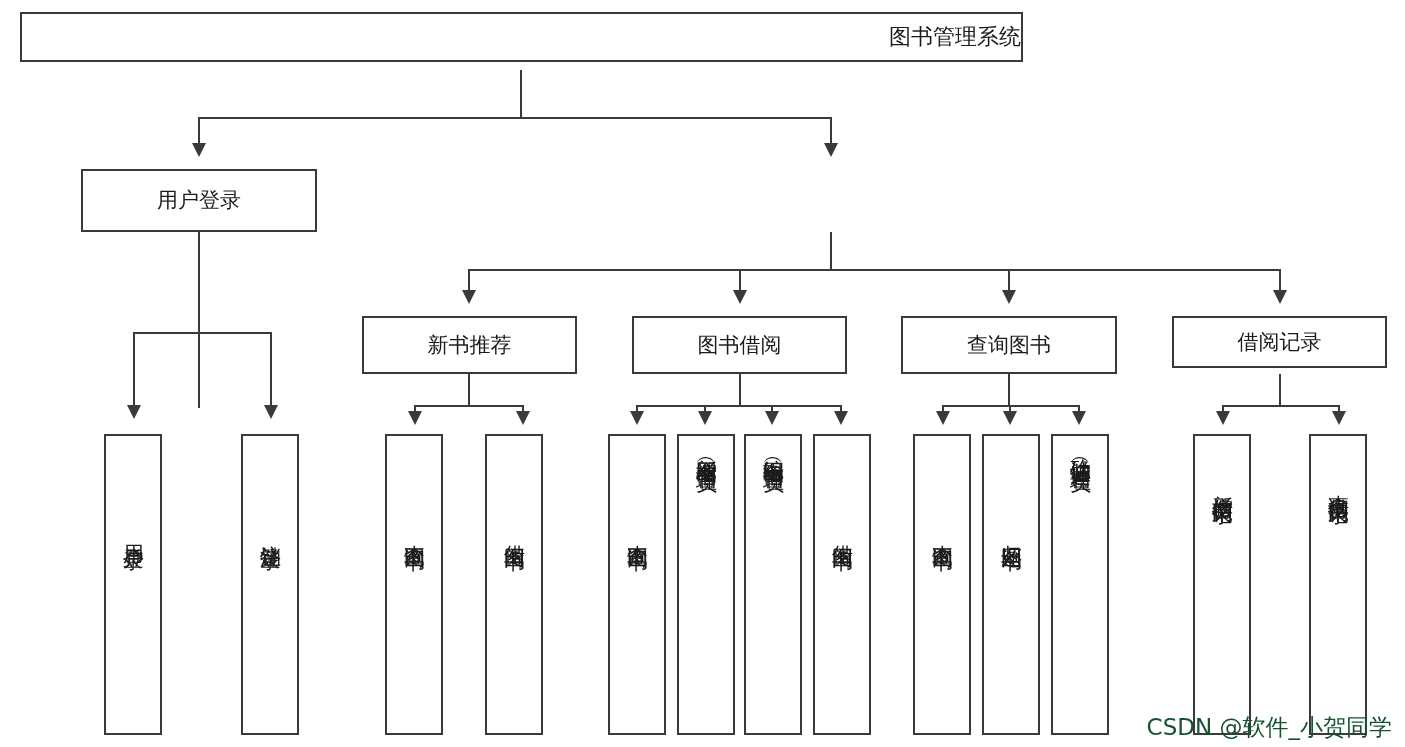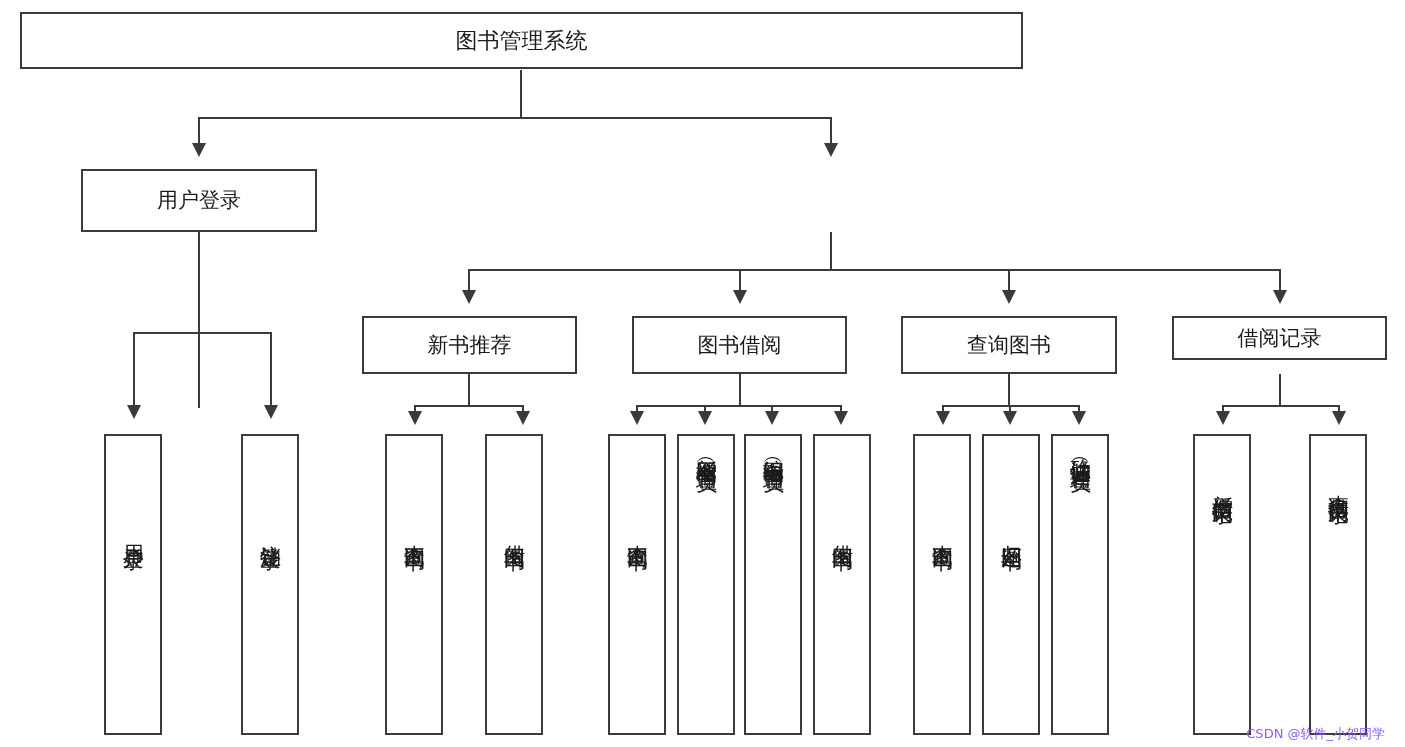--- a/index.html
+++ b/index.html
@@ -64,34 +64,34 @@
   .arrow {
     position: absolute;
     width: 0;
     height: 0;
     border-left: 7px solid transparent;
     border-right: 7px solid transparent;
     border-top: 14px solid #3a3a3a;
   }
   #watermark {
     position: absolute;
-    right: 20px;
+    right: 13px;
     bottom: 4px;
-    color: #8b5cf6;
-    font-size: 13px;
+    color: #14532d;
+    font-size: 23px;
     white-space: nowrap;
     pointer-events: none;
   }
 </style>
 </head>
 <body>
 
 <div id="canvas">
 
-  <div class="node root horiz" style="left:20px; top:12px; width:1003px; height:57px;">
+  <div class="node root horiz" style="left:20px; top:12px; width:1003px; height:50px;justify-content:flex-end;">
     <span class="label">图书管理系统</span>
   </div>
 
   <div class="vline" style="left:520px; top:70px; height:48px;"></div>
   <div class="hline" style="left:198px; top:117px; width:634px;"></div>
   <div class="vline" style="left:198px; top:117px; height:27px;"></div>
   <div class="vline" style="left:830px; top:117px; height:27px;"></div>
   <div class="arrow" style="left:192px; top:143px;"></div>
   <div class="arrow" style="left:824px; top:143px;"></div>
 
@@ -119,21 +119,21 @@
 
   <div class="node horiz" style="left:362px; top:316px; width:215px; height:58px;">
     <span class="label">新书推荐</span>
   </div>
   <div class="node horiz" style="left:632px; top:316px; width:215px; height:58px;font-family:Liberation Serif, serif;">
     <span class="label">图书借阅</span>
   </div>
   <div class="node horiz" style="left:901px; top:316px; width:216px; height:58px;">
     <span class="label">查询图书</span>
   </div>
-  <div class="node horiz" style="left:1172px; top:316px; width:215px; height:44px;">
+  <div class="node horiz" style="left:1172px; top:316px; width:215px; height:52px;">
     <span class="label">借阅记录</span>
   </div>
 
   <div class="vline" style="left:468px; top:374px; height:32px;"></div>
   <div class="hline" style="left:414px; top:405px; width:110px;"></div>
   <div class="vline" style="left:414px; top:405px; height:8px;"></div>
   <div class="vline" style="left:522px; top:405px; height:8px;"></div>
   <div class="arrow" style="left:408px; top:411px;"></div>
   <div class="arrow" style="left:516px; top:411px;"></div>
 

